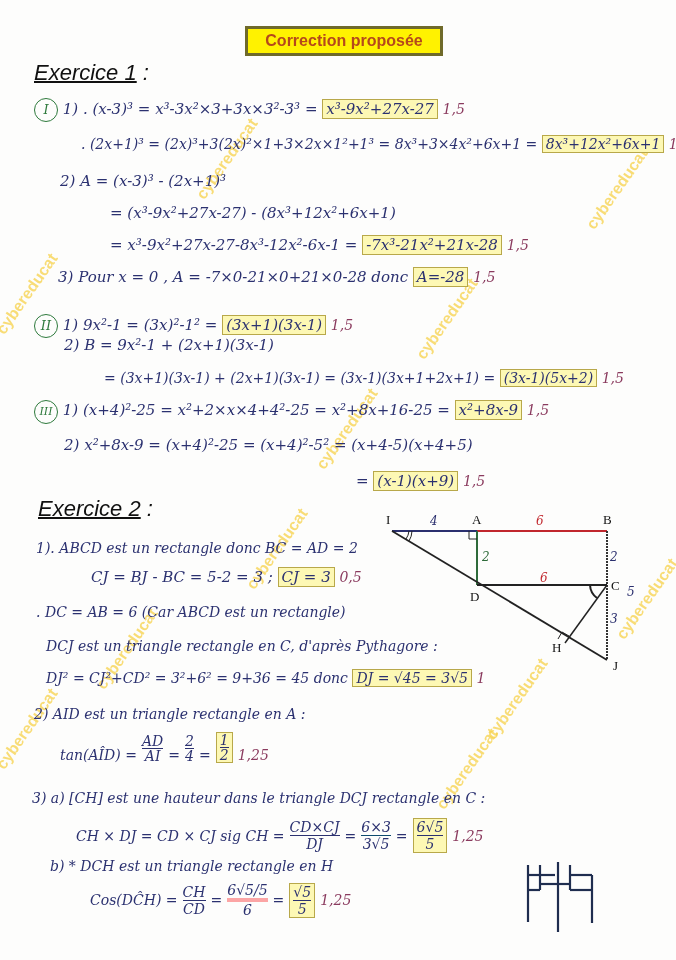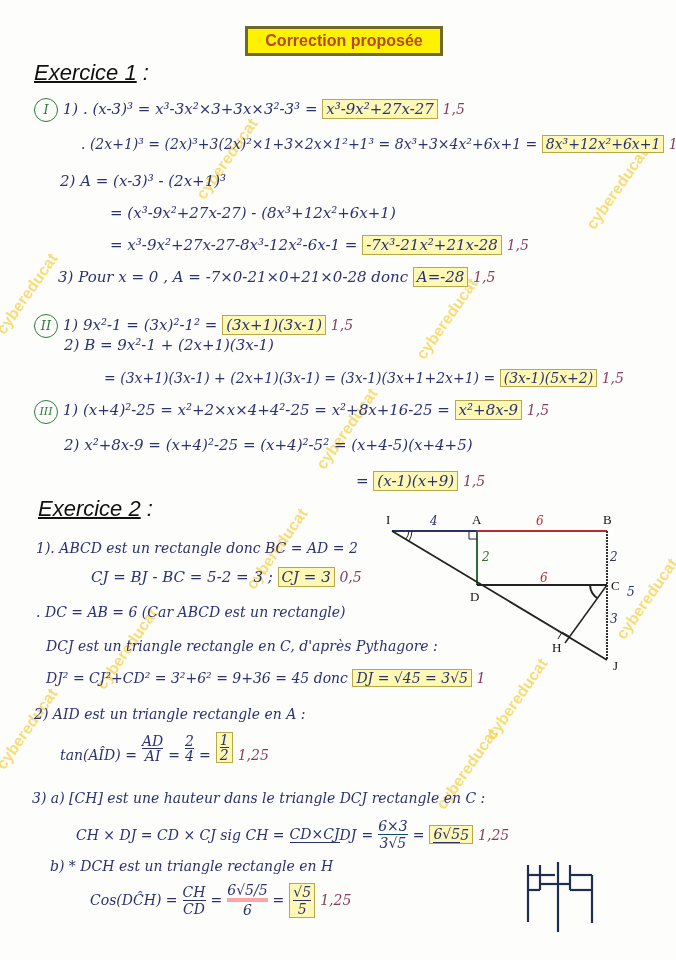--- a/index.html
+++ b/index.html
@@ -148,31 +148,31 @@
     <span>2</span>
   </span>
   <span class="mark">1,25</span>
 </div>
 
 <div class="abs hw" style="left:32px;top:790px;font-size:14px;">
   <span>3) a) [CH] est une hauteur dans le triangle DCJ rectangle en C :</span>
 </div>
 <div class="abs hw" style="left:76px;top:818px;display:flex;align-items:center;gap:5px;font-size:14px;">
   <span>CH × DJ = CD × CJ  sig  CH =</span>
-  <span style="display:inline-flex;flex-direction:row;align-items:center;line-height:16px;">
+  <span style="display:inline-flex;flex-direction:column;align-items:center;line-height:16px;">
     <span style="border-bottom:1px solid #2b3170;">CD×CJ</span>
     <span>DJ</span>
   </span>
   <span>=</span>
   <span style="display:inline-flex;flex-direction:column;align-items:center;line-height:16px;">
     <span style="border-bottom:1px solid #0c4a6e;">6×3</span>
     <span>3√5</span>
   </span>
   <span>=</span>
-  <span class="box" style="display:inline-flex;flex-direction:row;align-items:center;line-height:16px;">
+  <span class="box" style="display:inline-flex;flex-direction:column;align-items:center;line-height:16px;">
     <span style="border-bottom:1px solid #2b3170;">6√5</span>
     <span>5</span>
   </span>
   <span class="mark">1,25</span>
 </div>
 <div class="abs hw" style="left:50px;top:858px;font-size:14px;">
   <span>b) * DCH est un triangle rectangle en H</span>
 </div>
 <div class="abs hw" style="left:90px;top:882px;display:flex;align-items:center;gap:5px;font-size:14px;">
   <span>Cos(DĈH) =</span>

